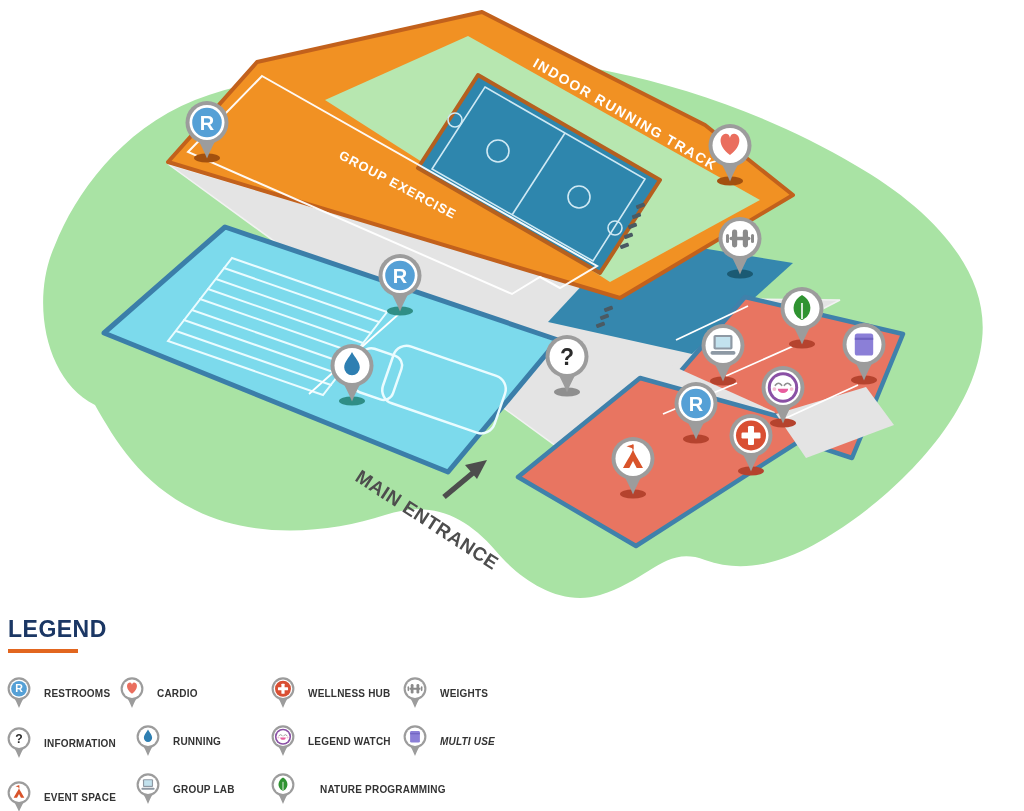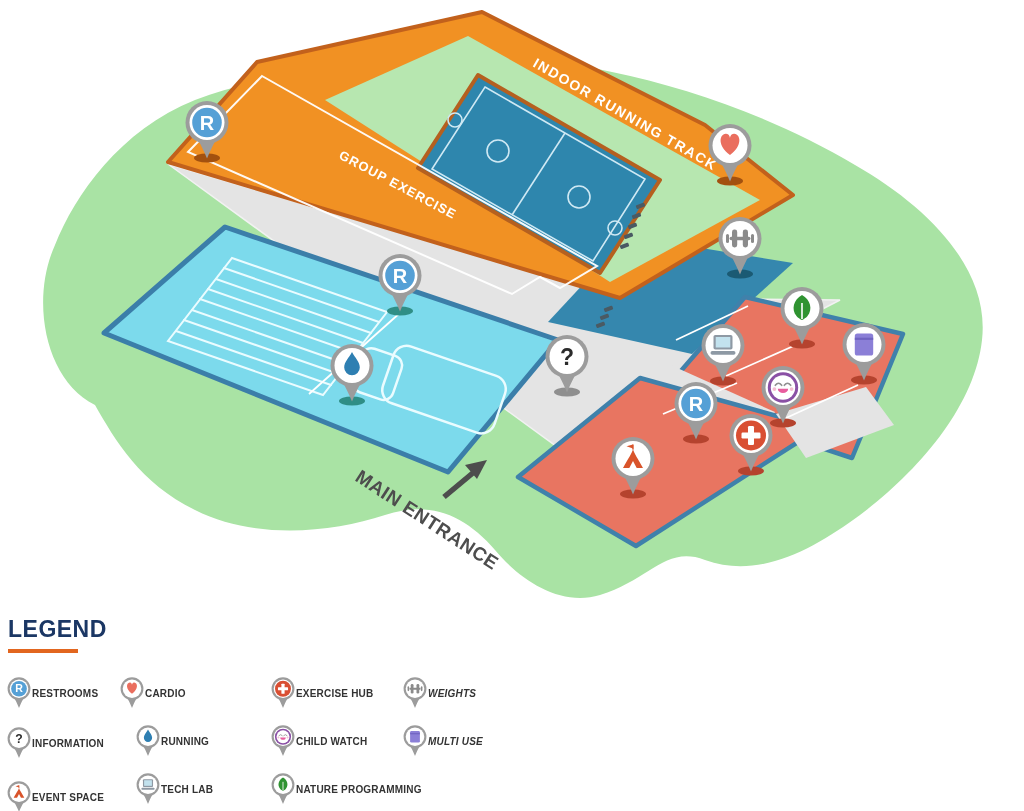--- a/index.html
+++ b/index.html
@@ -8,21 +8,21 @@
   #map-wrap{position:absolute;left:0;top:0;width:1024px;height:608px;}
   #map-wrap svg{display:block;}
   .track-label{font-family:"Liberation Sans",sans-serif;font-weight:bold;fill:#ffffff;}
   .entrance-label{font-family:"Liberation Sans",sans-serif;font-weight:bold;fill:#4d4d4d;}
   #legend{position:absolute;left:0;top:608px;width:840px;height:203px;}
   #legend-title{position:absolute;left:8px;top:8px;font-size:23px;font-weight:bold;
                 color:#1b3764;letter-spacing:.5px;}
   #legend-rule{position:absolute;left:8px;top:41px;width:70px;height:4px;background:#e2661f;}
   .lg-item{position:absolute;display:flex;align-items:center;height:34px;}
   .lg-pin{width:26px;height:34px;flex:0 0 26px;}
-  .lg-label{margin-left:0;font-size:10px;font-weight:bold;color:#333333;
+  .lg-label{margin-left:12px;font-size:10px;font-weight:bold;color:#333333;
             letter-spacing:.2px;white-space:nowrap;}
 </style>
 </head>
 <body>
 
 <div id="map-wrap">
 <svg width="1024" height="608" viewBox="0 0 1024 608" xmlns="http://www.w3.org/2000/svg">
   <defs>
 
     <g id="pin-base">
@@ -275,41 +275,41 @@
       <div class="lg-item" style="left: 135px; top: 116px;">
         <svg class="lg-pin" viewBox="0 0 48 64">
           <use href="#sym-aquatics"></use>
         </svg>
         <span class="lg-label">RUNNING</span>
       </div>
       <div class="lg-item" style="left: 135px; top: 164px;">
         <svg class="lg-pin" viewBox="0 0 48 64">
           <use href="#sym-techlab"></use>
         </svg>
-        <span class="lg-label">TECH LAB</span>
+        <span class="lg-label">GROUP LAB</span>
       </div>
       <div class="lg-item" style="left: 270px; top: 68px;">
         <svg class="lg-pin" viewBox="0 0 48 64">
           <use href="#sym-wellness"></use>
         </svg>
-        <span class="lg-label">EXERCISE HUB</span>
+        <span class="lg-label">WELLNESS HUB</span>
       </div>
       <div class="lg-item" style="left: 270px; top: 116px;">
         <svg class="lg-pin" viewBox="0 0 48 64">
           <use href="#sym-childwatch"></use>
         </svg>
-        <span class="lg-label">CHILD WATCH</span>
-      </div>
-      <div class="lg-item" style="left: 270px; top: 164px;">
+        <span class="lg-label">LEGEND WATCH</span>
+      </div>
+      <div class="lg-item" style="left: 270px; top: 164px; gap: 12px;">
         <svg class="lg-pin" viewBox="0 0 48 64">
           <use href="#sym-nature"></use>
         </svg>
         <span class="lg-label">NATURE PROGRAMMING</span>
       </div>
-      <div class="lg-item" style="left: 402px; top: 68px; font-style: italic;">
+      <div class="lg-item" style="left: 402px; top: 68px;">
         <svg class="lg-pin" viewBox="0 0 48 64">
           <use href="#sym-weights"></use>
         </svg>
         <span class="lg-label">WEIGHTS</span>
       </div>
       <div class="lg-item" style="left: 402px; top: 116px; font-style: italic;">
         <svg class="lg-pin" viewBox="0 0 48 64">
           <use href="#sym-multiuse"></use>
         </svg>
         <span class="lg-label">MULTI USE</span>

